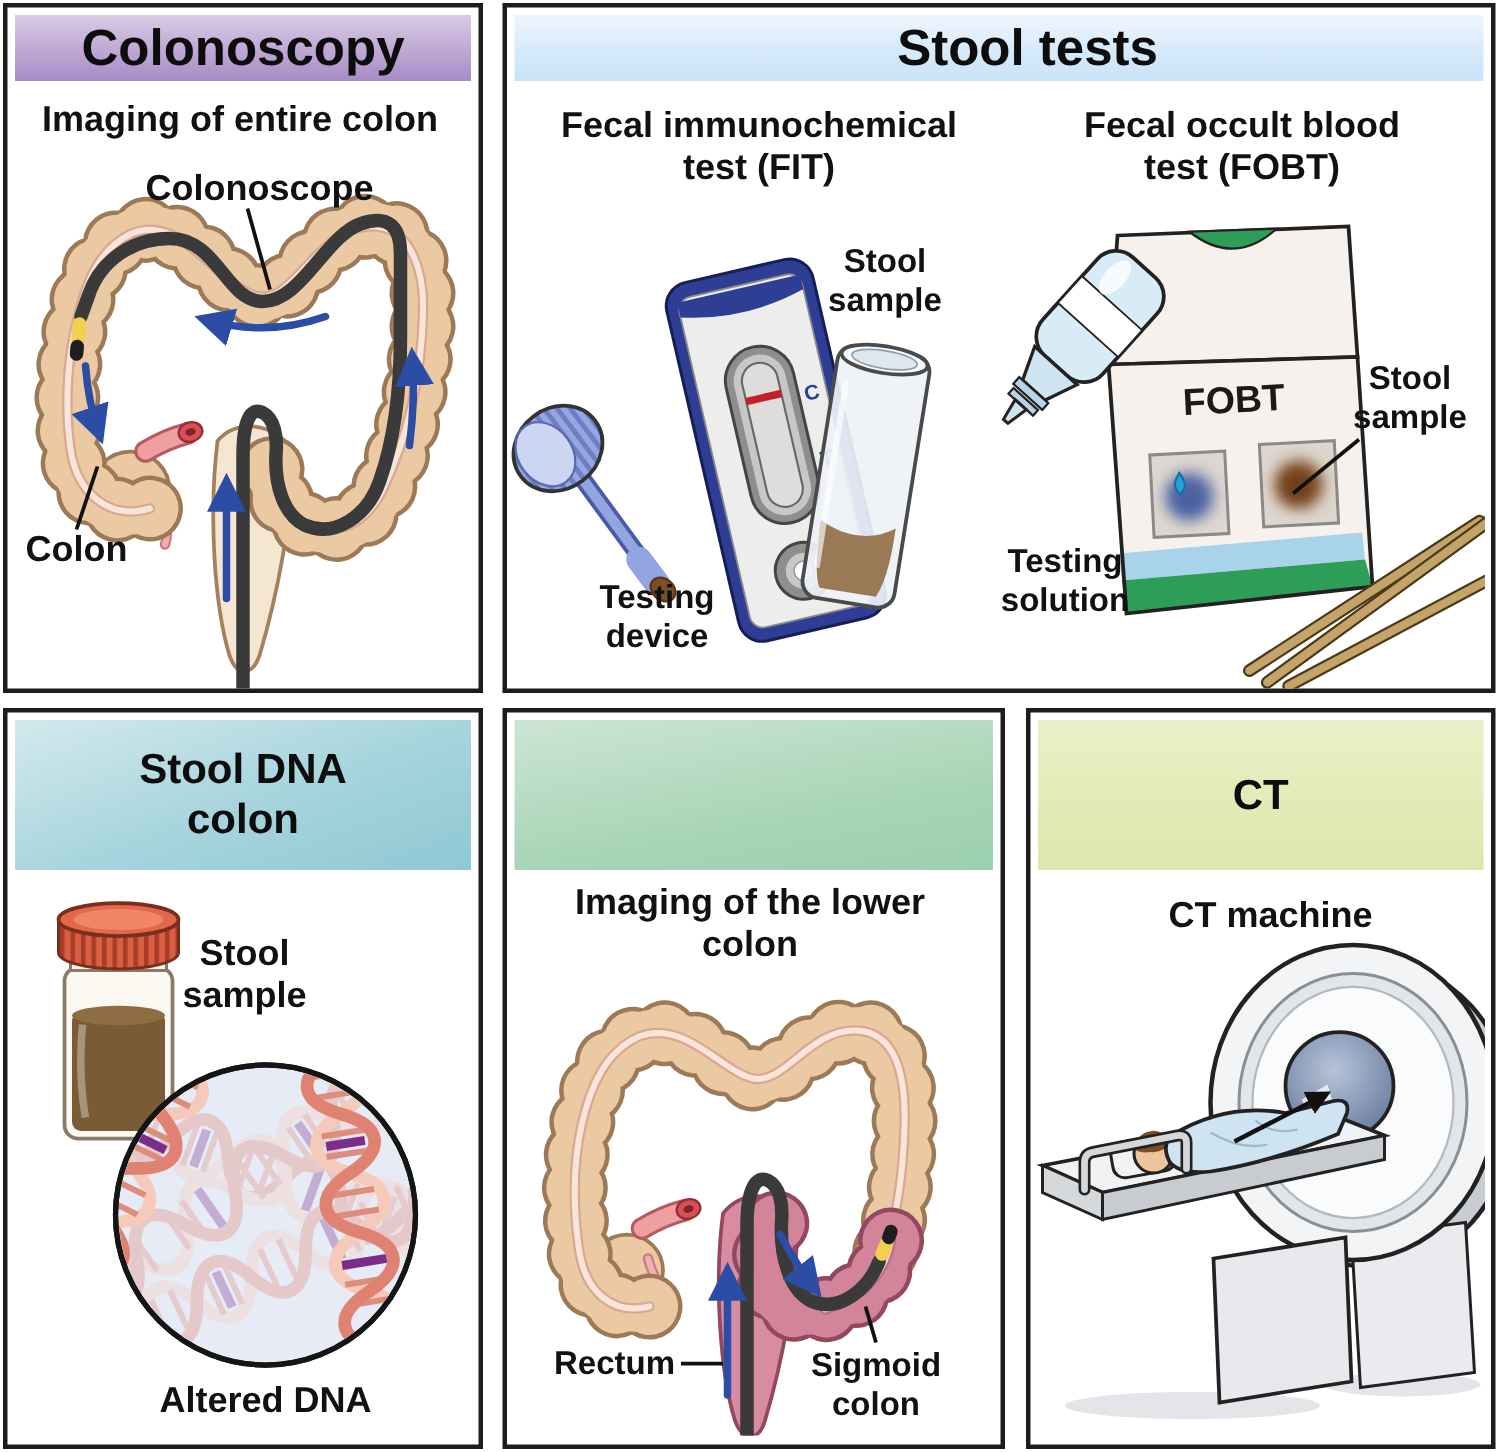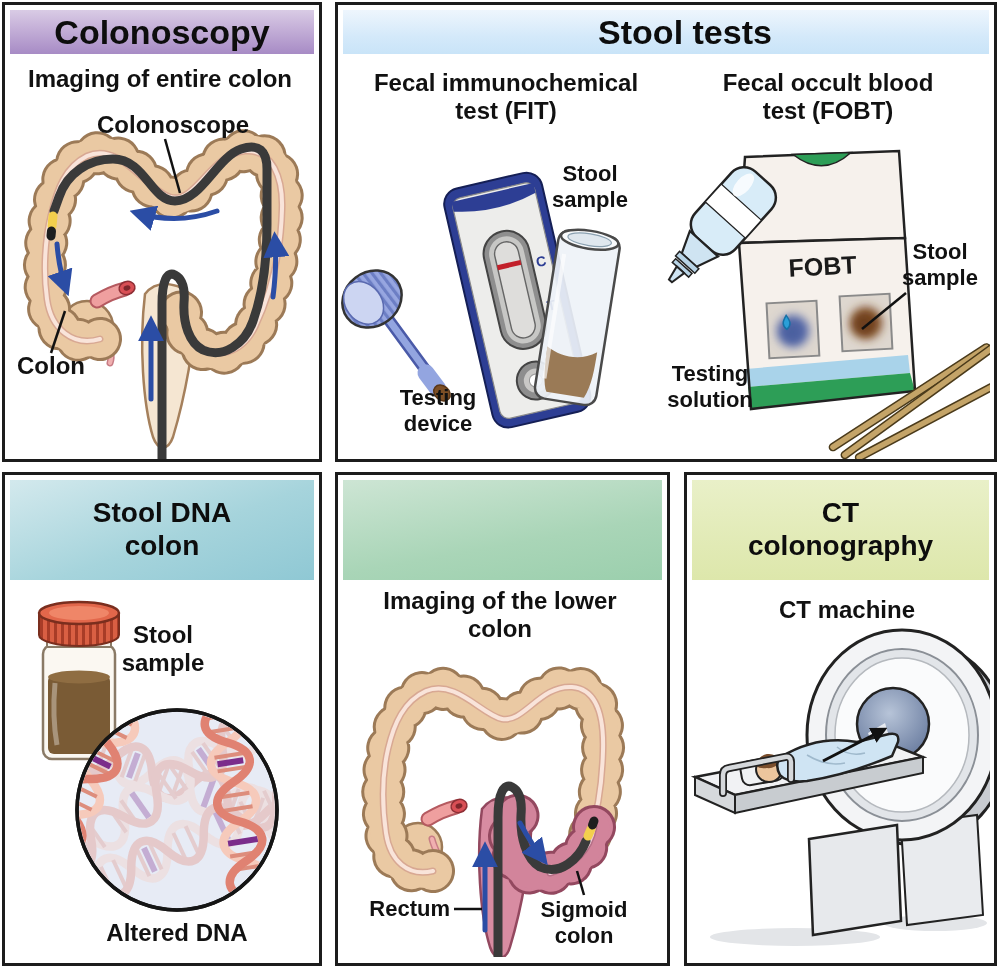--- a/index.html
+++ b/index.html
@@ -309,21 +309,20 @@
     <text class="lbl" x="112" y="331" text-anchor="end">Rectum</text>
     <line x1="246" y1="310" x2="239" y2="286" class="ptr"></line>
     <text class="lbl" x="246" y="332" text-anchor="middle">Sigmoid</text>
     <text class="lbl" x="246" y="358" text-anchor="middle">colon</text>
   </svg>
 </section>
 
 <section class="panel" id="p-ct">
   <div class="hdr two hdr-lime">
     <span>CT</span>
-    <span>colonography</span>
   </div>
   <svg class="art" width="303" height="372" viewBox="0 0 303 372">
     <text class="sub" x="160" y="33" text-anchor="middle">CT machine</text>
     <g>
       <ellipse cx="108" cy="352" rx="85" ry="9" fill="#e3e5e8"></ellipse>
       <ellipse cx="248" cy="338" rx="52" ry="8" fill="#e3e5e8"></ellipse>
       <ellipse cx="229" cy="158" rx="92" ry="102" fill="#c9ccd1" stroke="#222" stroke-width="3"></ellipse>
       <path d="M214,240 L290,230 L296,330 L220,340 Z" fill="#e9ebee" stroke="#222" stroke-width="2"></path>
       <ellipse cx="215" cy="150" rx="95" ry="105" fill="#f3f4f6" stroke="#222" stroke-width="3"></ellipse>
       <ellipse cx="215" cy="150" rx="76" ry="86" fill="#e2e5e9" stroke="#8a8f96" stroke-width="2"></ellipse>

